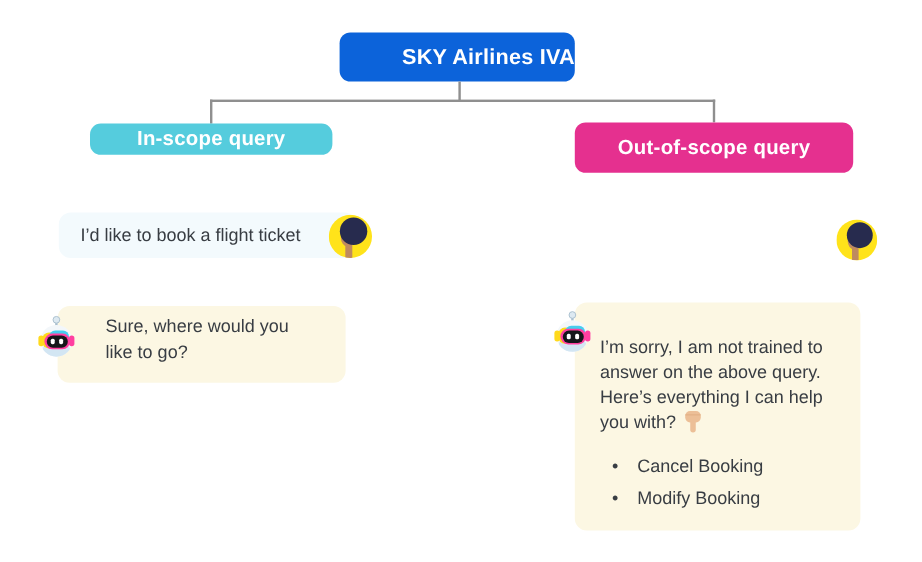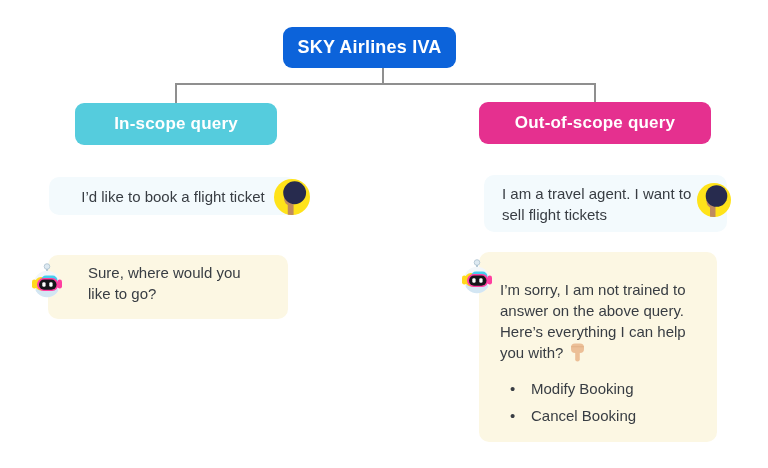--- a/index.html
+++ b/index.html
@@ -6,35 +6,35 @@
   .canvas{
     position:relative;width:768px;height:468px;background:#ffffff;
     font-family:"Liberation Sans", sans-serif;overflow:hidden;
     color:var(--text-dark,#383d43);
   }
   
   .node{
     position:absolute;display:flex;align-items:center;justify-content:center;
     color:#ffffff;font-weight:700;border-radius:9px;letter-spacing:.2px;
   }
-  .root-node{left:283px;top:27px;width:173px;height:41px;background:var(--brand-blue,#0c63da);font-size:18px;}
-  .branch-in{left:75px;top:103px;width:202px;height:42px;background:var(--in-scope-cyan,#55ccdd);font-size:17px;text-align:right;}
+  .root-node{left:283px;top:27px;width:196px;height:41px;background:var(--brand-blue,#0c63da);font-size:18px;justify-content:flex-end;}
+  .branch-in{left:75px;top:103px;width:202px;height:26px;background:var(--in-scope-cyan,#55ccdd);font-size:17px;text-align:right;}
   .branch-out{left:479px;top:102px;width:232px;height:42px;background:var(--out-scope-pink,#e5308f);font-size:17px;}
   
   .conn{position:absolute;background:var(--connector-gray,#8f8f8f);}
   .conn.stub{left:382px;top:68px;width:2px;height:16px;}
   .conn.hline{left:175px;top:83px;width:421px;height:2px;}
   .conn.vleft{left:175px;top:83px;width:2px;height:20px;}
   .conn.vright{left:594px;top:83px;width:2px;height:19px;}
   
   .bubble{
     position:absolute;font-size:15px;line-height:1.4;border-radius:10px;
     box-sizing:border-box;color:var(--text-dark,#383d43);
   }
-  .user-bubble{background:var(--user-bubble-bg,#f3fafd);justify-content:center;}
+  .user-bubble{background:var(--user-bubble-bg,#f3fafd);}
   .bot-bubble{background:var(--bot-bubble-bg,#fcf7e3);}
   .left-user{left:49px;top:177px;width:248px;height:38px;display:flex;align-items:center;padding:0 18px;white-space:nowrap;}
   .right-user{left:484px;top:175px;width:243px;height:57px;padding:8px 30px 8px 18px;}
   .left-bot{left:48px;top:255px;width:240px;height:64px;padding:7px 34px 7px 40px;}
   .right-bot{left:479px;top:252px;width:238px;height:190px;padding:27px 12px 12px 21px;}
   .right-bot .msg{margin:0;}
   .right-bot ul{list-style:none;margin:13px 0 0 0;padding:0 0 0 10px;}
   .right-bot li{line-height:1.78;}
   .bullet-dot{display:inline-block;width:21px;}
   .hand-icon{display:inline-block;vertical-align:-4px;margin-left:7px;}
@@ -95,44 +95,41 @@
     <rect x="2" y="19.5" width="4.5" height="9" rx="2.2" fill="#ffd91c"></rect>
     <rect x="27.5" y="19.5" width="4.5" height="9" rx="2.2" fill="#ff3fa0"></rect>
     <rect x="5" y="17" width="12" height="13.5" rx="6" fill="#ffd91c"></rect>
     <rect x="11" y="15.5" width="16.5" height="10" rx="5" fill="#45cdee"></rect>
     <rect x="7" y="18" width="21.5" height="13" rx="6.5" fill="#ff3fa0"></rect>
     <rect x="9" y="19.5" width="17.5" height="10.3" rx="5.1" fill="#15161a"></rect>
     <rect x="12.3" y="22.2" width="3.3" height="4.6" rx="1.4" fill="#ffffff"></rect>
     <rect x="19.3" y="22.2" width="3.3" height="4.6" rx="1.4" fill="#ffffff"></rect>
   </svg>
 
-  <div class="bubble user-bubble right-user">
-    <span>I am a travel agent. I want to sell flight tickets</span>
-  </div>
   <svg class="avatar right-user-avatar" width="34" height="34" viewBox="0 0 34 34">
     <clipPath id="ucB">
         <circle cx="17" cy="17" r="17"></circle>
       </clipPath>
     <circle cx="17" cy="17" r="17" fill="#ffe31a"></circle>
     <g clip-path="url(#ucB)">
       <rect x="13" y="21" width="5.5" height="13" fill="#bf8a5f"></rect>
       <ellipse cx="14.5" cy="18" rx="5" ry="6.8" fill="#bf8a5f"></ellipse>
       <circle cx="19.5" cy="13" r="10.8" fill="#272b4e"></circle>
     </g>
   </svg>
 
   <div class="bubble bot-bubble right-bot">
     <p class="msg"><span>I’m sorry, I am not trained to answer on the above query. Here’s everything I can help you with?</span><svg class="hand-icon" width="15" height="19" viewBox="0 0 15 19">
         <rect x="1" y="0.5" width="13" height="9.5" rx="4" fill="#ecbf97"></rect>
         <rect x="5.2" y="5" width="4.6" height="13.5" rx="2.3" fill="#ecbf97"></rect>
         <rect x="1" y="3.2" width="13" height="1" fill="#dca87d" opacity="0.6"></rect>
       </svg></p>
     <ul>
+      <li><span class="bullet-dot">•</span><span>Cancel Booking</span></li>
       <li><span class="bullet-dot">•</span><span>Modify Booking</span></li>
-      <li><span class="bullet-dot">•</span><span>Cancel Booking</span></li>
     </ul>
   </div>
   <svg class="avatar right-bot-avatar" width="34" height="38" viewBox="0 0 34 38">
     <rect x="16" y="8" width="2" height="5" fill="#a9bfce"></rect>
     <circle cx="17" cy="6.5" r="2.8" fill="#dde9f1" stroke="#a9bfce" stroke-width="0.8"></circle>
     <clipPath id="rcB">
         <circle cx="17" cy="24" r="13.2"></circle>
       </clipPath>
     <circle cx="17" cy="24" r="13.2" fill="#f3f7fa"></circle>
     <ellipse cx="17" cy="31.5" rx="11.5" ry="6.5" fill="#d3e6f3" clip-path="url(#rcB)"></ellipse>

